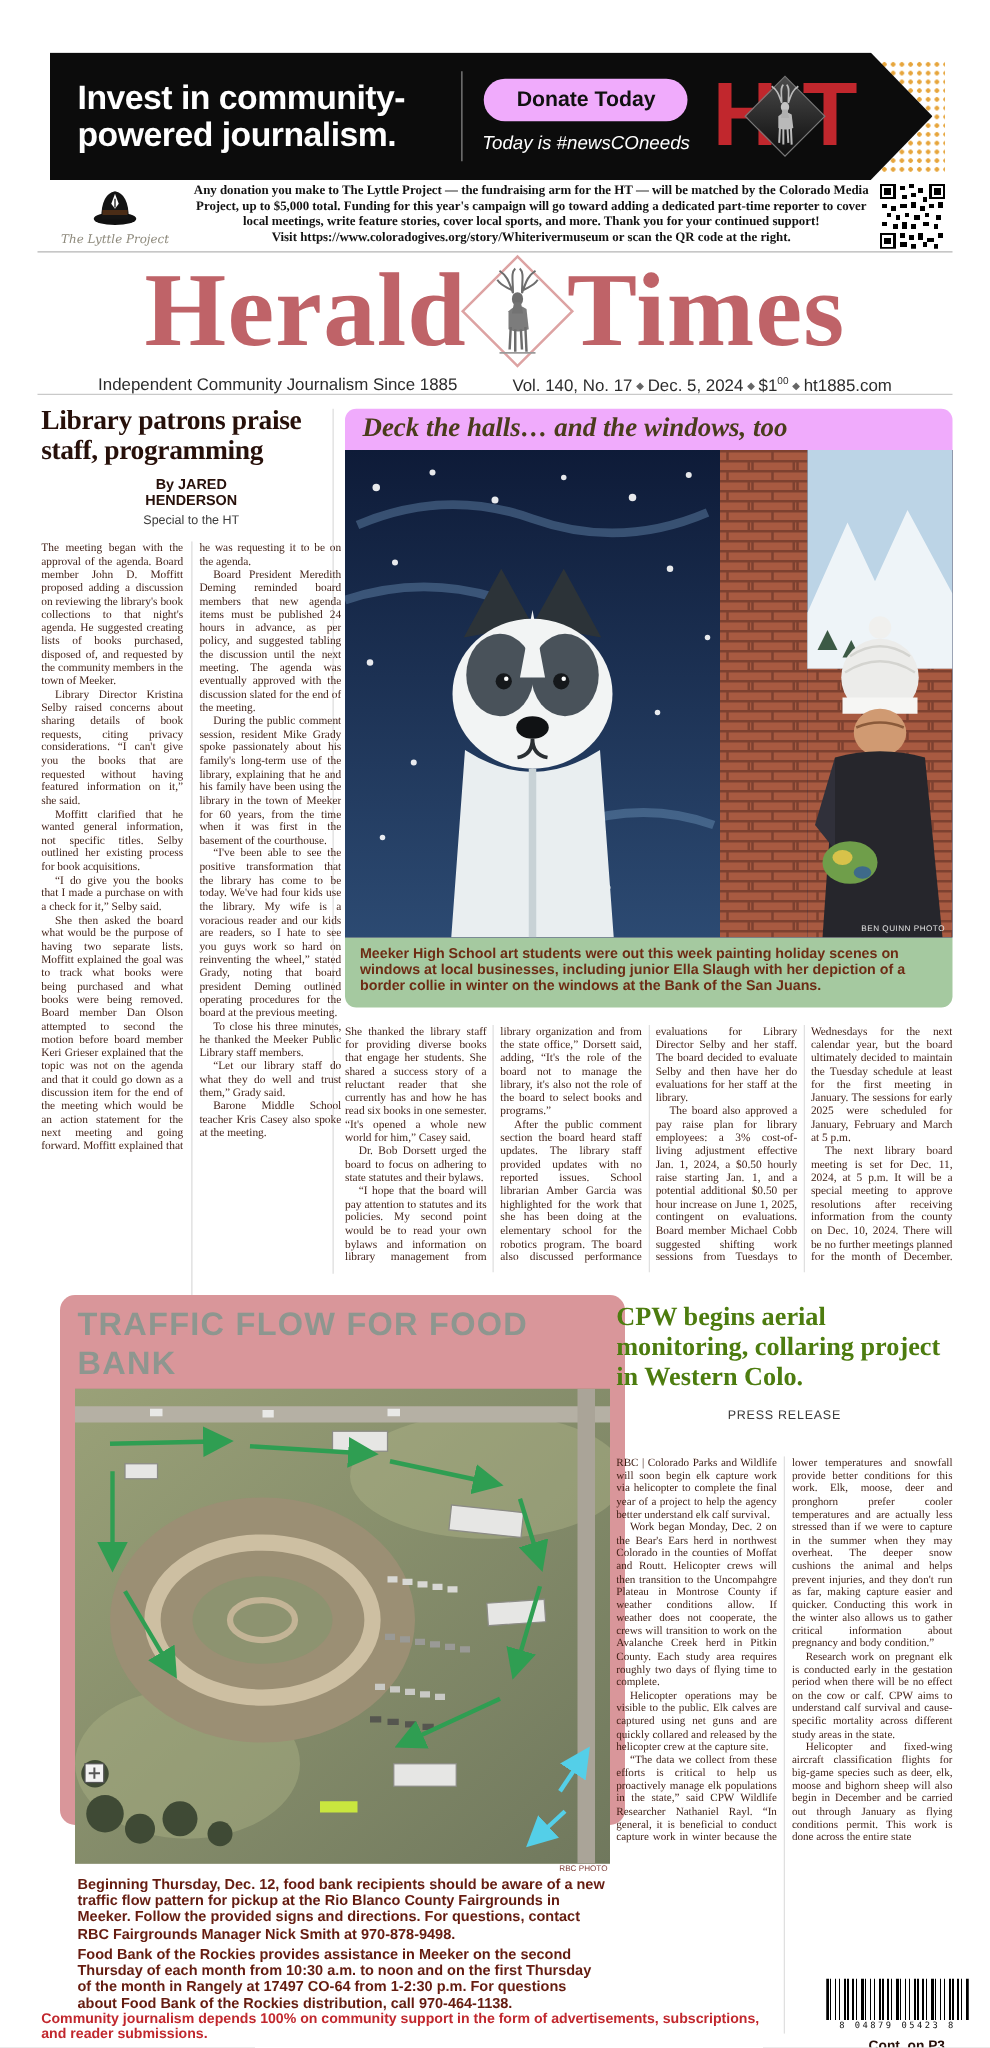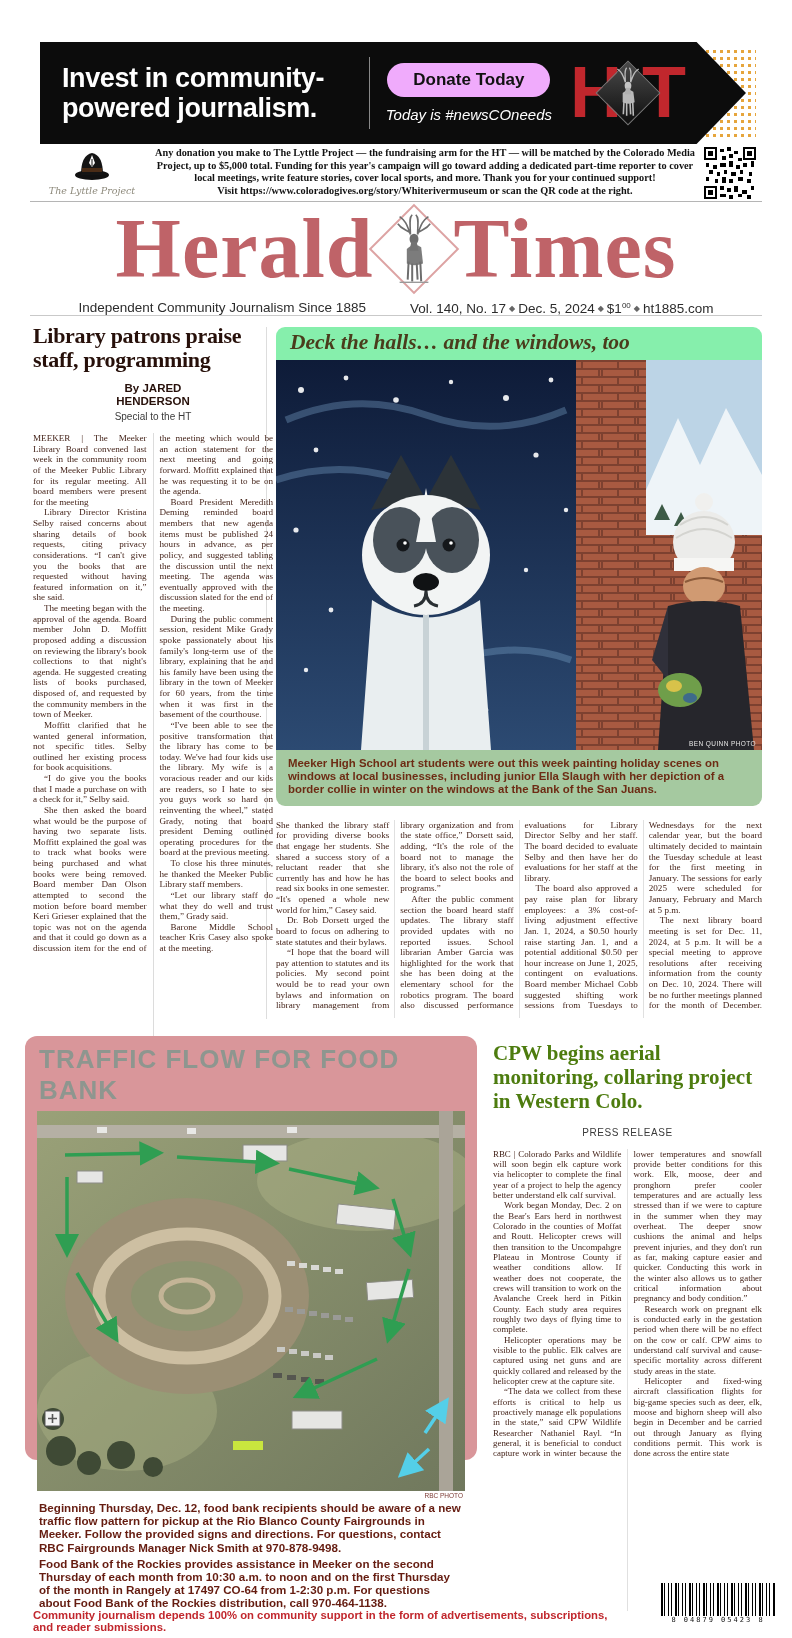--- a/index.html
+++ b/index.html
@@ -64,49 +64,49 @@
   .byline-by{font-weight:700;font-size:11.5px;line-height:1.2;width:120px;margin:0 auto;}
   .byline-sub{font-size:10px;color:#3c3c3c;margin-top:2px;}
   .news-cols p{margin:0;}
   .news-cols p + p{text-indent:11px;}
   .lib-body{columns:2;column-gap:13px;column-rule:1px solid #dcdcdc;font-size:9.1px;line-height:1.17;
         text-align:justify;height:612px;overflow:hidden;}
   .vrule{position:absolute;left:266px;top:327px;height:692px;border-left:1px solid #ddd;}
 
   
   .feature{position:absolute;left:276px;top:327px;width:486px;}
-  .feat-head{background:#86efac;border-radius:9px 9px 0 0;padding:3px 14px 5px;
+  .feat-head{background:#f0abfc;border-radius:9px 9px 0 0;padding:3px 14px 5px;
         font-family:"Liberation Serif",serif;font-style:italic;font-weight:700;font-size:21.5px;color:#4a3c1c;}
   .feat-photo{position:relative;height:390px;background:#16254a;overflow:hidden;}
   .feat-photo svg{position:absolute;left:0;top:0;}
   .photo-credit{position:absolute;right:6px;bottom:3px;font-family:"Liberation Sans",sans-serif;
         font-size:6.5px;color:#e6e6e6;letter-spacing:.4px;}
   .feat-cap{background:#a5c9a0;border-radius:0 0 9px 9px;padding:7px 12px 9px;
         font-family:"Liberation Sans",sans-serif;font-weight:700;font-size:11.4px;line-height:1.16;color:#6d2c14;}
   .feat-cols{margin-top:14px;columns:4;column-gap:11px;column-rule:1px solid #e0e0e0;
         font-size:9.1px;line-height:1.17;text-align:justify;height:198px;overflow:hidden;}
 
   
-  .foodbank{position:absolute;left:25px;top:1036px;width:452px;height:424px;background:#d9969a;
+  .foodbank{position:absolute;left:48px;top:1036px;width:452px;height:424px;background:#d9969a;
         border-radius:12px;padding:5px 12px;}
   .fb-title{font-family:"Liberation Sans",sans-serif;font-weight:800;font-size:26px;
         letter-spacing:1px;color:#8e968f;padding:3px 2px 5px;}
   .fb-photo{position:relative;height:380px;background:#8a8f72;overflow:hidden;}
   .fb-credit{text-align:right;font-family:"Liberation Sans",sans-serif;font-size:6.5px;
         color:#7c3a34;margin:1px 2px 2px;}
   .fb-cap{font-family:"Liberation Sans",sans-serif;font-weight:700;font-size:11.6px;line-height:1.14;
         color:#651c10;padding:0 2px;}
   .fb-cap p{margin:0 0 3px;}
 
   
   .cpw{position:absolute;left:493px;top:1042px;width:269px;}
   .cpw-h2{font-family:"Liberation Serif",serif;font-weight:700;font-size:21px;line-height:1.14;
         color:#4d7c0f;margin:0;}
   .kicker{text-align:center;font-family:"Liberation Sans",sans-serif;font-size:10px;
-        letter-spacing:.6px;color:#3a3a3a;margin:13px 0 11px;}
+        letter-spacing:.6px;color:#3a3a3a;margin:13px 0 27px;}
   .cpw-body{columns:2;column-gap:12px;column-rule:1px solid #e0e0e0;font-size:8.9px;line-height:1.16;
         text-align:justify;height:462px;overflow:hidden;}
   .cont{text-align:right;font-family:"Liberation Sans",sans-serif;font-weight:700;font-size:11px;
         color:#27100a;margin-top:4px;padding-right:6px;}
 
   
   .barcode{position:absolute;left:653px;top:1583px;width:130px;height:46px;background:#fff;text-align:center;}
   .bars{height:33px;margin:0 8px;
         background:repeating-linear-gradient(90deg,#000 0 2px,#fff 2px 3px,#000 3px 4px,#fff 4px 7px,#000 7px 8px,#fff 8px 10px,#000 10px 11px,#fff 11px 14px);}
   .bar-digits{font-family:"DejaVu Sans Mono",monospace;font-size:7px;color:#111;letter-spacing:2px;}
@@ -238,23 +238,22 @@
   <div class="rule2"></div>
   <div class="vrule"></div>
 
   <div class="lib">
     <h1 class="lib-h1">Library patrons praise staff, programming</h1>
     <div class="byline">
       <div class="byline-by">By JARED HENDERSON</div>
       <div class="byline-sub">Special to the HT</div>
     </div>
     <div class="lib-body news-cols">
-        <p>MEEKER | The Meeker Library Board convened last week in the community room of the Meeker Public Library for its regular meeting. All board members were present for the meeting</p>
+        <p>The meeting began with the approval of the agenda. Board member John D. Moffitt proposed adding a discussion on reviewing the library's book collections to that night's agenda. He suggested creating lists of books purchased, disposed of, and requested by the community members in the town of Meeker.</p>
         <p>Library Director Kristina Selby raised concerns about sharing details of book requests, citing privacy considerations. “I can't give you the books that are requested without having featured information on it,” she said.</p>
-        <p>The meeting began with the approval of the agenda. Board member John D. Moffitt proposed adding a discussion on reviewing the library's book collections to that night's agenda. He suggested creating lists of books purchased, disposed of, and requested by the community members in the town of Meeker.</p>
         <p>Moffitt clarified that he wanted general information, not specific titles. Selby outlined her existing process for book acquisitions.</p>
         <p>“I do give you the books that I made a purchase on with a check for it,” Selby said.</p>
         <p>She then asked the board what would be the purpose of having two separate lists. Moffitt explained the goal was to track what books were being purchased and what books were being removed. Board member Dan Olson attempted to second the motion before board member Keri Grieser explained that the topic was not on the agenda and that it could go down as a discussion item for the end of the meeting which would be an action statement for the next meeting and going forward. Moffitt explained that he was requesting it to be on the agenda.</p>
         <p>Board President Meredith Deming reminded board members that new agenda items must be published 24 hours in advance, as per policy, and suggested tabling the discussion until the next meeting. The agenda was eventually approved with the discussion slated for the end of the meeting.</p>
         <p>During the public comment session, resident Mike Grady spoke passionately about his family's long-term use of the library, explaining that he and his family have been using the library in the town of Meeker for 60 years, from the time when it was first in the basement of the courthouse.</p>
         <p>“I've been able to see the positive transformation that the library has come to be today. We've had four kids use the library. My wife is a voracious reader and our kids are readers, so I hate to see you guys work so hard on reinventing the wheel,” stated Grady, noting that board president Deming outlined operating procedures for the board at the previous meeting.</p>
         <p>To close his three minutes, he thanked the Meeker Public Library staff members.</p>
         <p>“Let our library staff do what they do well and trust them,” Grady said.</p>
         <p>Barone Middle School teacher Kris Casey also spoke at the meeting.</p>
       </div>

